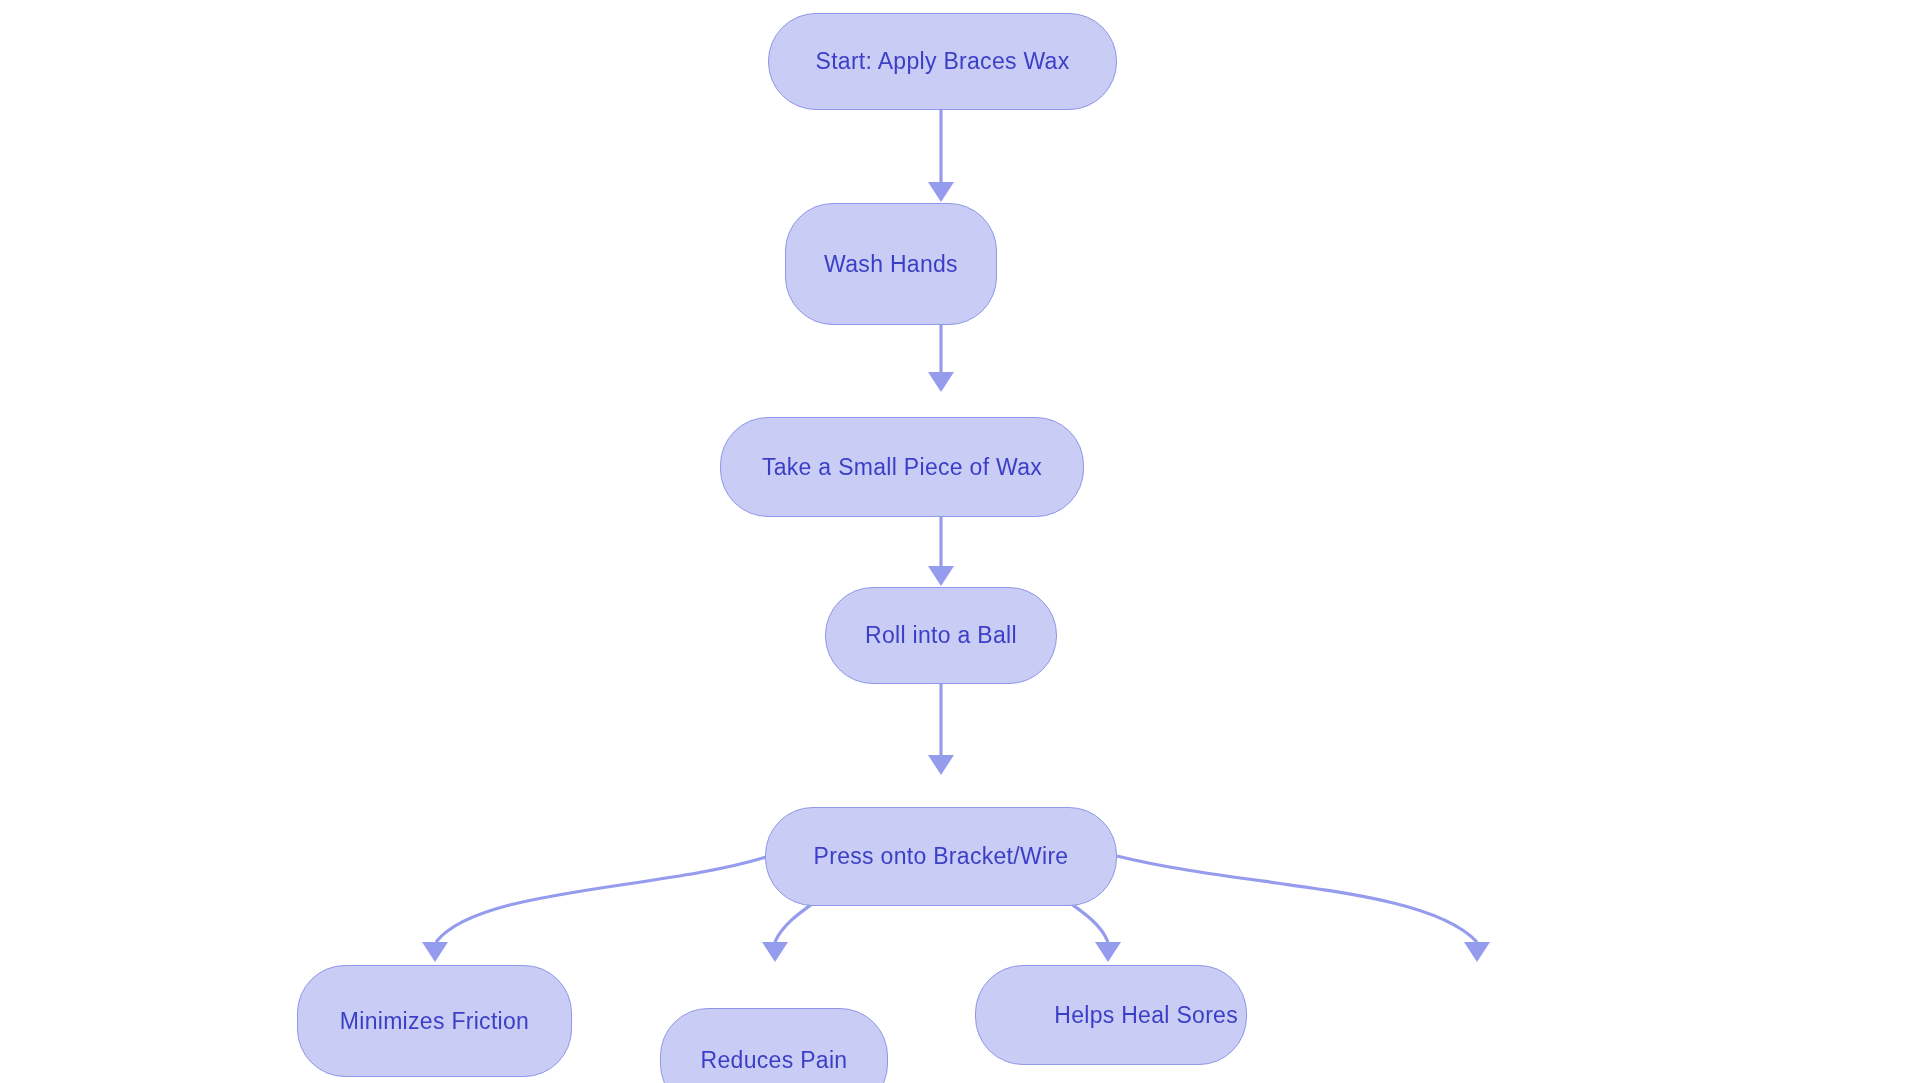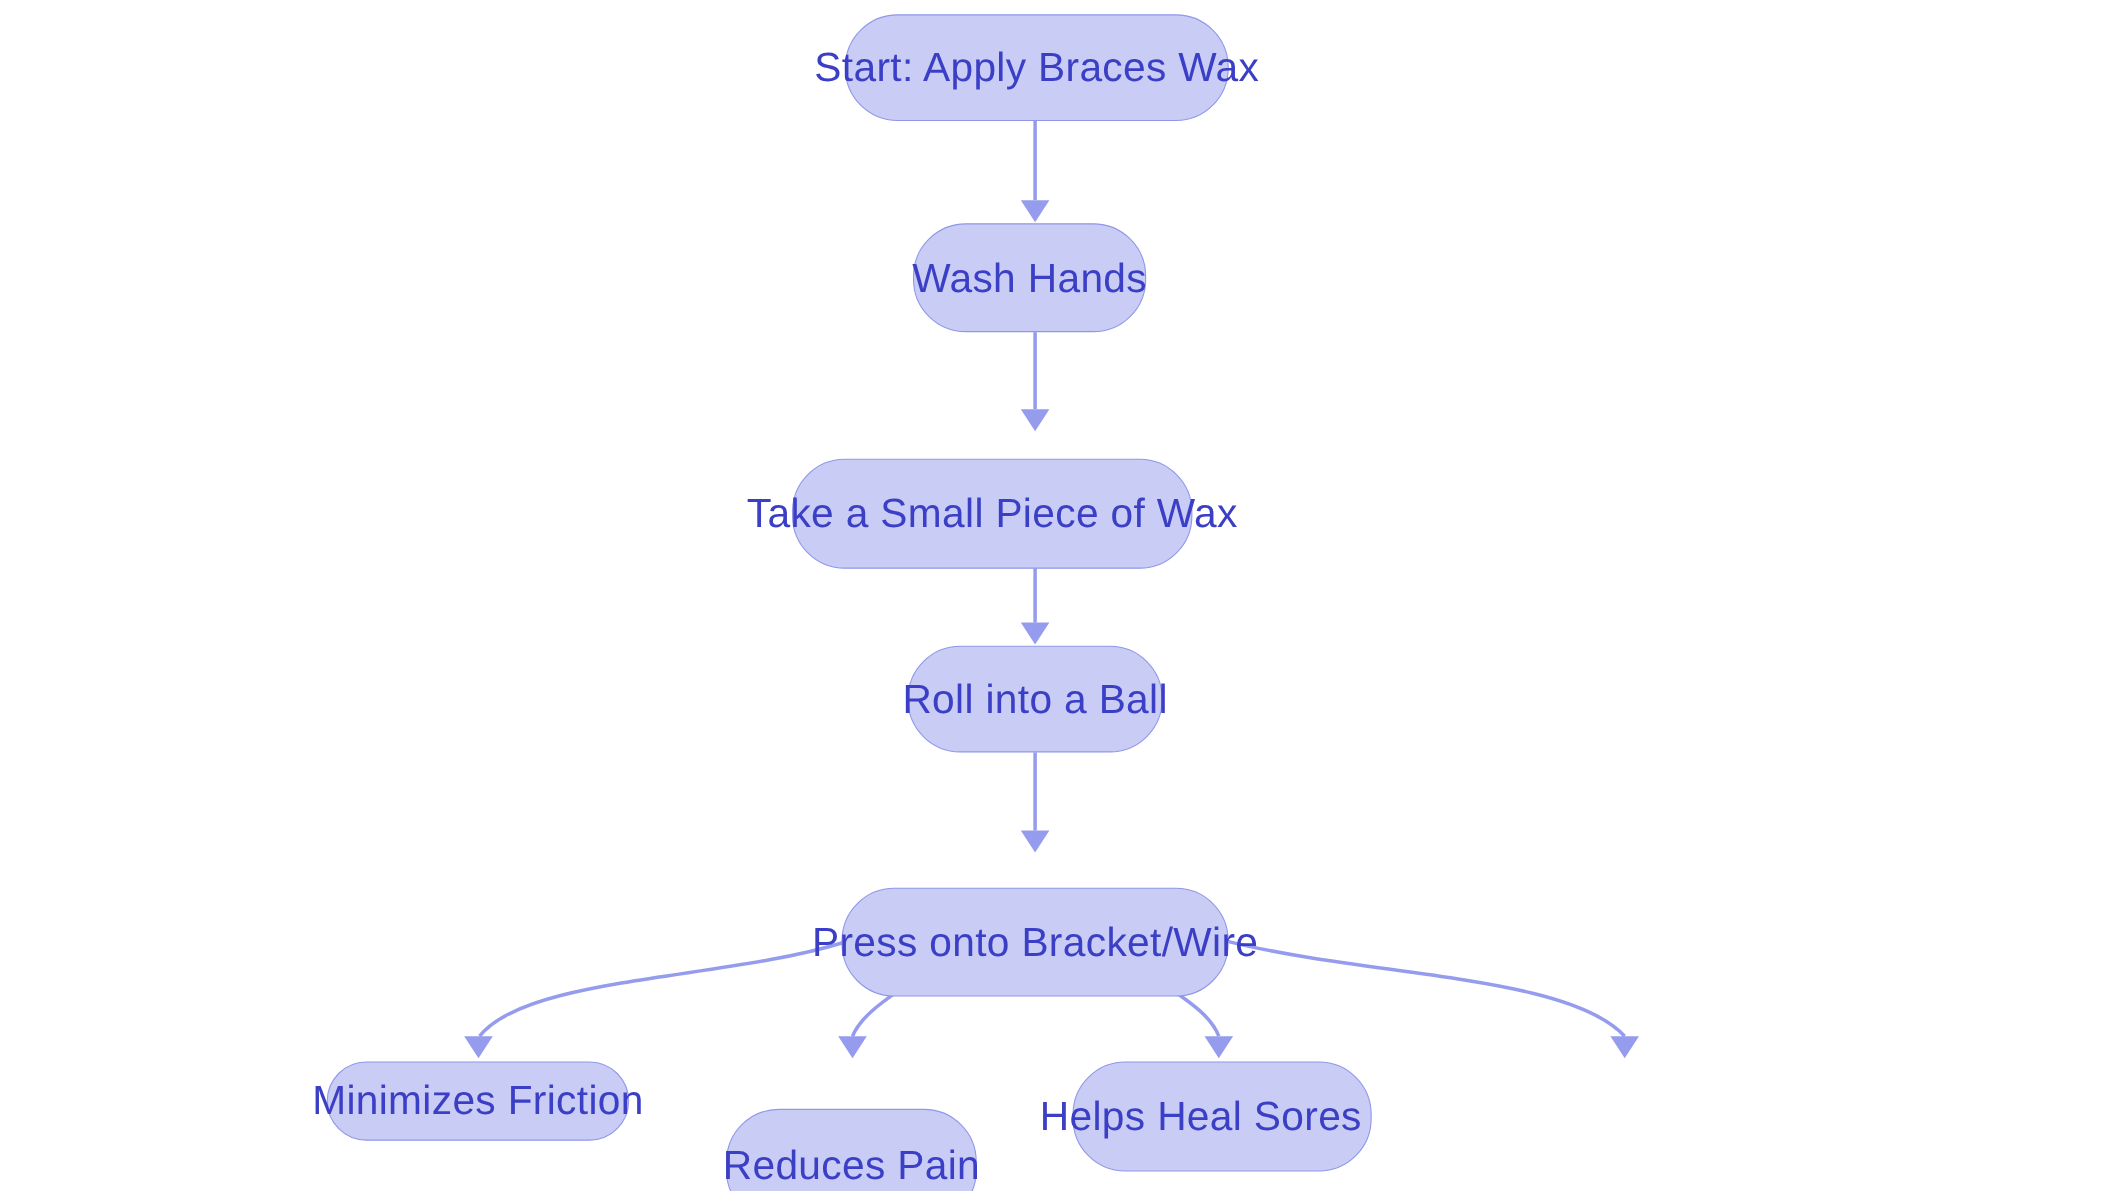--- a/index.html
+++ b/index.html
@@ -35,31 +35,31 @@
   .node {
     position: absolute;
     display: flex;
     align-items: center;
     justify-content: center;
     box-sizing: border-box;
     background: var(--node-fill, #c9ccf5);
     border: 1.6px solid var(--node-border, #9097e8);
     border-radius: 48px;
     color: var(--node-text, #3b3fc6);
-    font-size: 37px;
+    font-size: 23px;
     letter-spacing: 0.3px;
     white-space: nowrap;
     padding: 0 8px;
   }
   #node-start     { left: 768px;  top: 13px;  width: 349px; height: 97px; }
-  #node-wash      { left: 830px;  top: 203px; width: 212px; height: 99px; }
+  #node-wash      { left: 785px;  top: 203px; width: 212px; height: 122px; }
   #node-take      { left: 720px;  top: 393px; width: 364px; height: 100px; margin-top: 24px; }
   #node-roll      { left: 825px;  top: 587px; width: 232px; height: 97px; align-items: center; }
   #node-press     { left: 765px;  top: 776px; width: 352px; height: 99px; margin-top: 31px; }
-  #node-minimizes { left: 297px;  top: 965px; width: 275px; height: 72px; text-align: right; }
+  #node-minimizes { left: 297px;  top: 965px; width: 275px; height: 112px; text-align: right; }
   #node-reduces   { left: 660px;  top: 1008px; width: 228px; height: 104px; }
   #node-heal      { left: 975px;  top: 965px; width: 272px; height: 100px; justify-content: flex-end; }
   #node-prevents  { left: 1335px; top: 965px; width: 290px; height: 100px; }
 </style>
 </head>
 <body>
 
 <div class="canvas">
 
   <svg class="edges" viewBox="0 0 1920 1083" aria-hidden="true">

